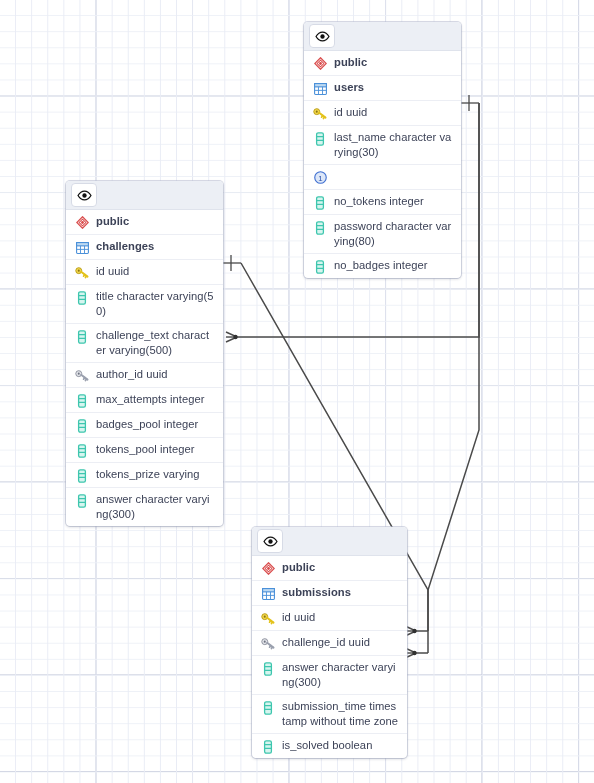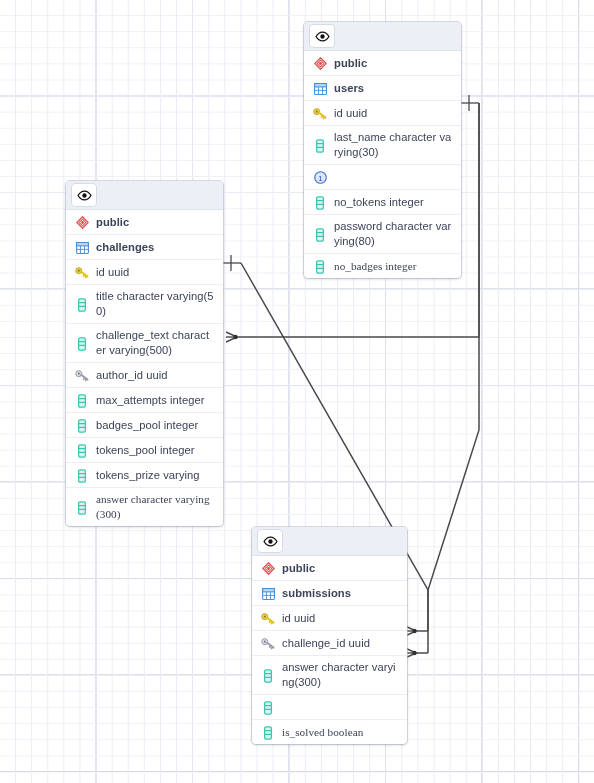--- a/index.html
+++ b/index.html
@@ -64,27 +64,27 @@
     background: #ffffff;
     border: 1px solid #d7dbe6;
     border-radius: 4px;
     display: flex;
     align-items: center;
     justify-content: center;
   }
 
   .row {
     display: flex;
-    align-items: center;
+    align-items: flex-start;
     padding: 4px 8px 4px 8px;
     border-bottom: 1px solid #eceef4;
     min-height: 14px;
     box-sizing: border-box;
   }
-  .row:last-child { border-bottom: none; font-family: Liberation Serif, serif; }
+  .row:last-child { border-bottom: none; }
 
   .row-icon {
     width: 16px;
     min-width: 16px;
     height: 15px;
     display: flex;
     align-items: center;
     justify-content: center;
     margin-right: 6px;
     margin-top: 1px;
@@ -435,20 +435,21 @@
     <span class="row-label">answer character varying(300)</span>
   </div>
 
   <div class="row">
     <span class="row-icon">
       <svg width="10" height="14" viewBox="0 0 10 14">
         <rect x="1.6" y="0.8" width="6.8" height="12.4" rx="1.6" fill="#d6f5ef" stroke="#3ec6ae" stroke-width="1.3"></rect>
         <path d="M1.6 4.6 H8.4 M1.6 8.4 H8.4" stroke="#3ec6ae" stroke-width="1.1"></path>
       </svg>
     </span>
+    <span class="row-label">submission_time timestamp without time zone</span>
   </div>
 
   <div class="row">
     <span class="row-icon">
       <svg width="10" height="14" viewBox="0 0 10 14">
         <rect x="1.6" y="0.8" width="6.8" height="12.4" rx="1.6" fill="#d6f5ef" stroke="#3ec6ae" stroke-width="1.3"></rect>
         <path d="M1.6 4.6 H8.4 M1.6 8.4 H8.4" stroke="#3ec6ae" stroke-width="1.1"></path>
       </svg>
     </span>
     <span class="row-label">is_solved boolean</span>

